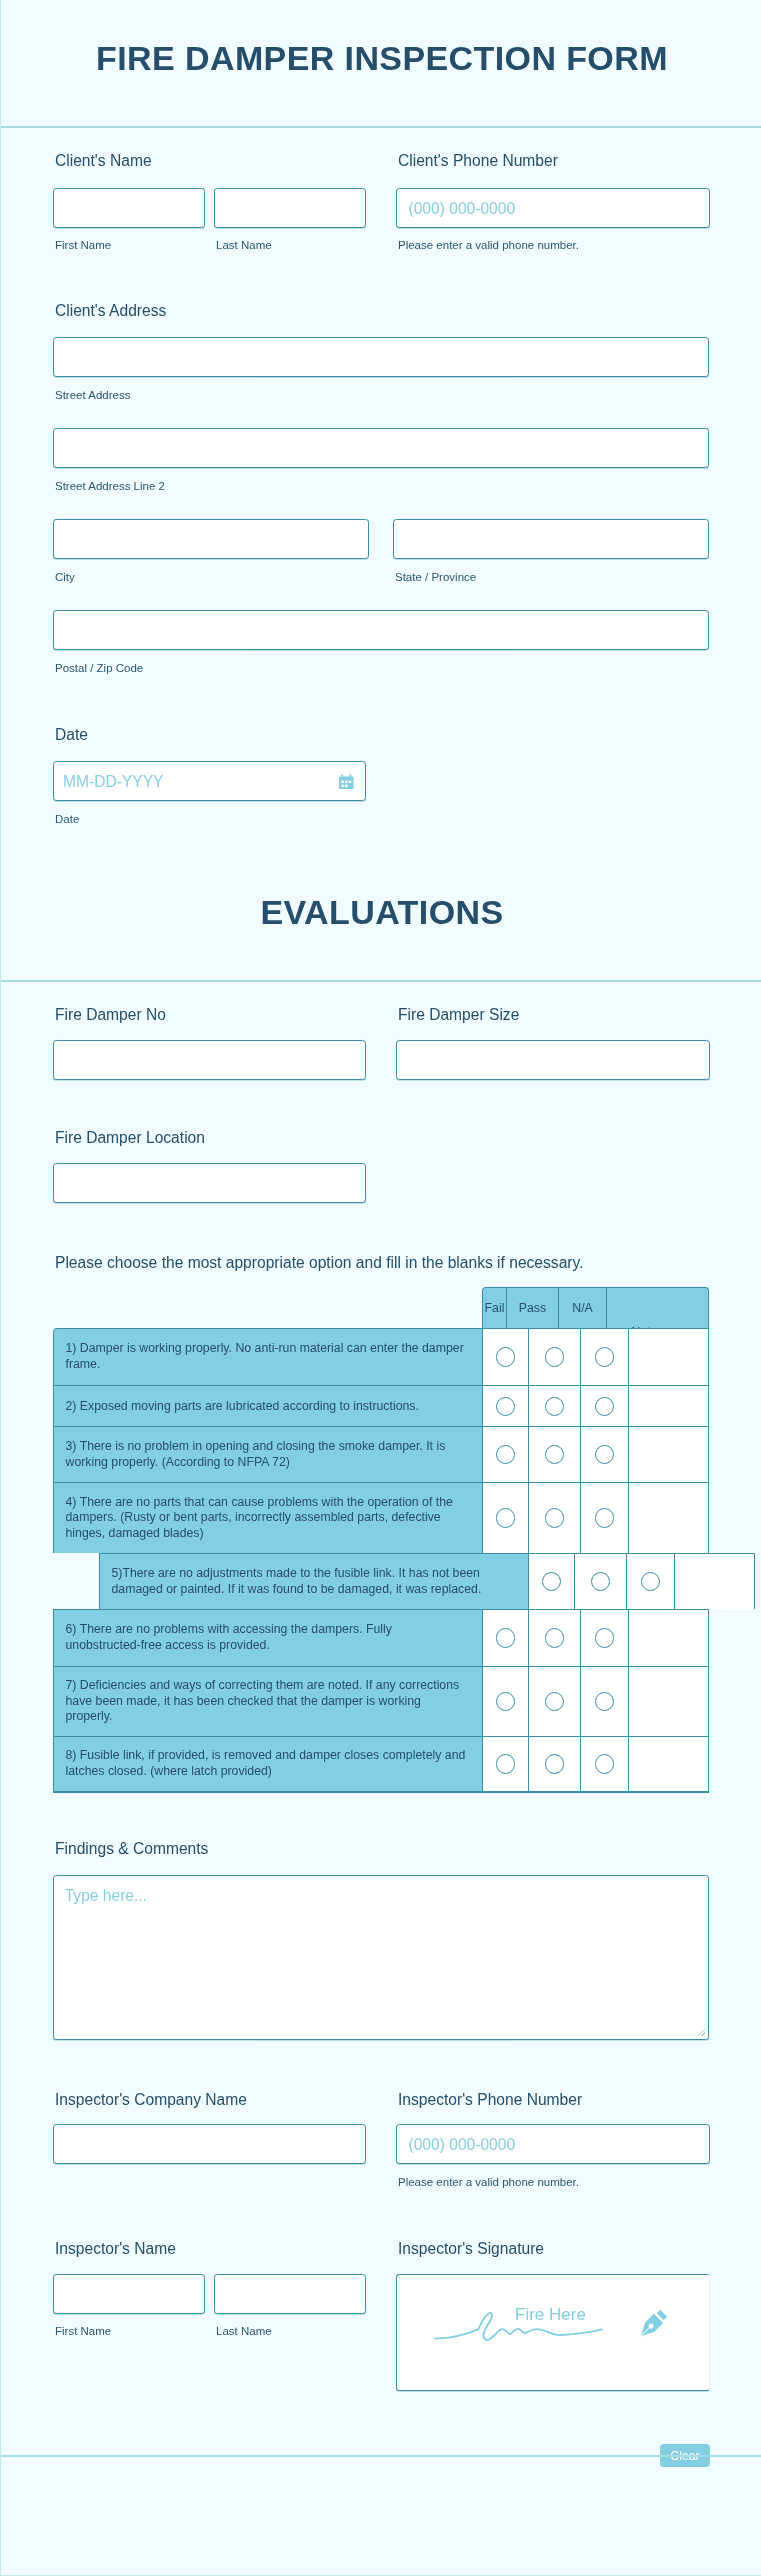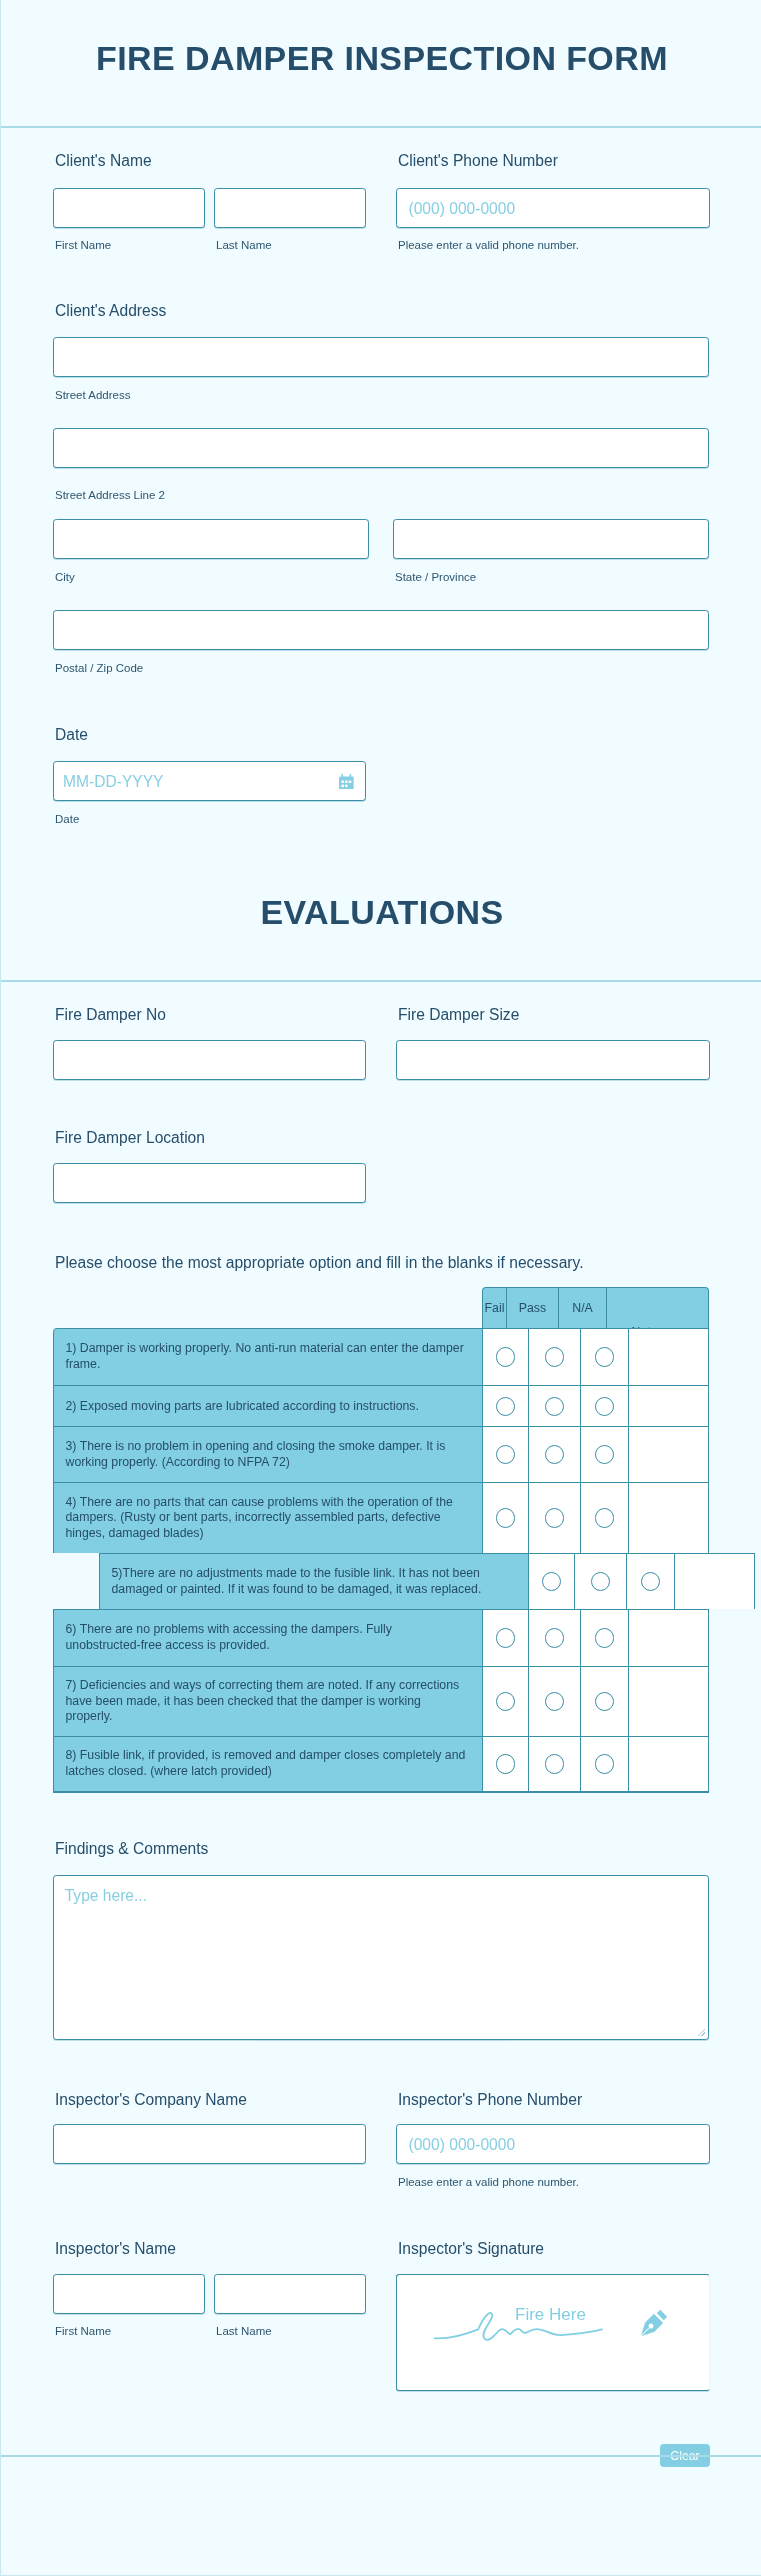--- a/index.html
+++ b/index.html
@@ -89,21 +89,21 @@
   <div class="abs label" style="left:397px; top:152px;">Client's Phone Number</div>
   <div class="abs input" style="left:395px; top:188px; width:314px;">
     <span class="placeholder">(000) 000-0000</span>
   </div>
   <div class="abs sublabel" style="left:397px; top:239px;">Please enter a valid phone number.</div>
 
   <div class="abs label" style="left:54px; top:302px;">Client's Address</div>
   <div class="abs input" style="left:52px; top:337px; width:656px;"></div>
   <div class="abs sublabel" style="left:54px; top:389px;">Street Address</div>
   <div class="abs input" style="left:52px; top:428px; width:656px;"></div>
-  <div class="abs sublabel" style="left:54px; top:480px;margin-top:9px;">Street Address Line 2</div>
+  <div class="abs sublabel" style="left:54px; top:480px;">Street Address Line 2</div>
   <div class="abs input" style="left:52px; top:519px; width:316px;"></div>
   <div class="abs input" style="left:392px; top:519px; width:316px;"></div>
   <div class="abs sublabel" style="left:54px; top:571px;">City</div>
   <div class="abs sublabel" style="left:394px; top:571px;">State / Province</div>
   <div class="abs input" style="left:52px; top:610px; width:656px;"></div>
   <div class="abs sublabel" style="left:54px; top:662px;">Postal / Zip Code</div>
 
   <div class="abs label" style="left:54px; top:726px;">Date</div>
   <div class="abs input" style="left:52px; top:761px; width:313px;">
     <span class="placeholder" style="left:9px;">MM-DD-YYYY</span>

